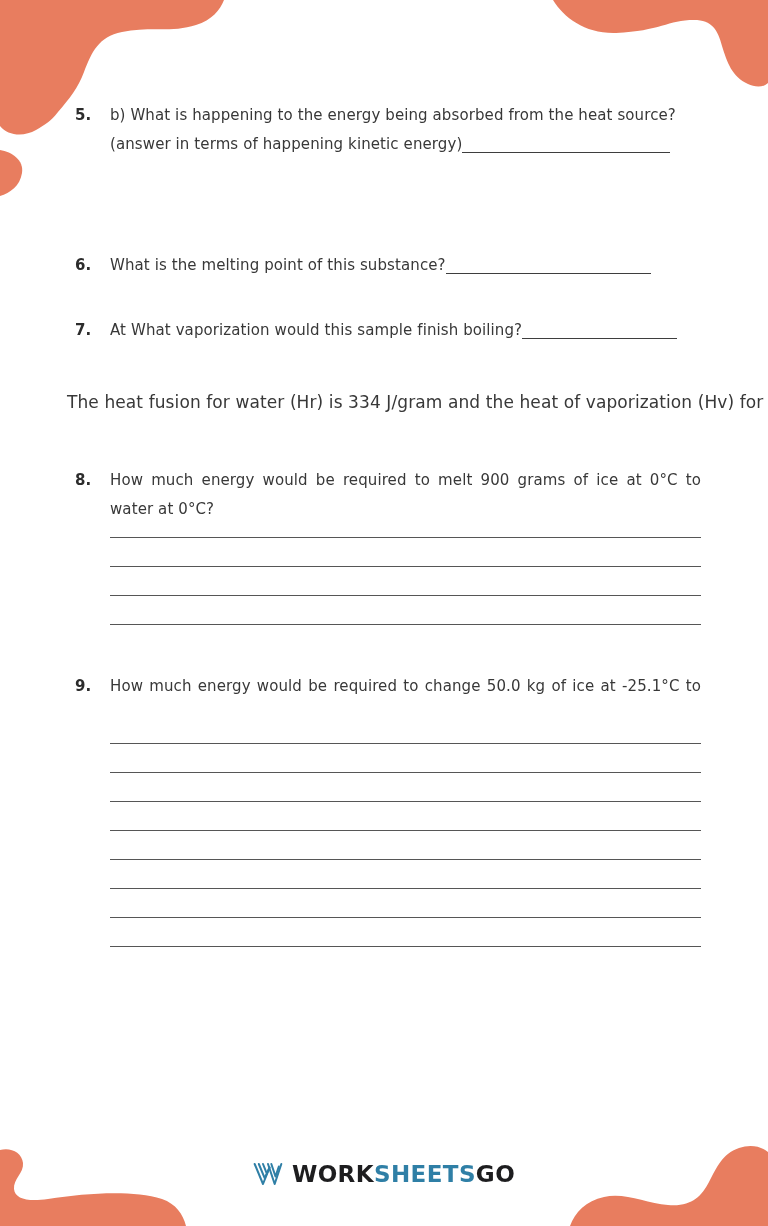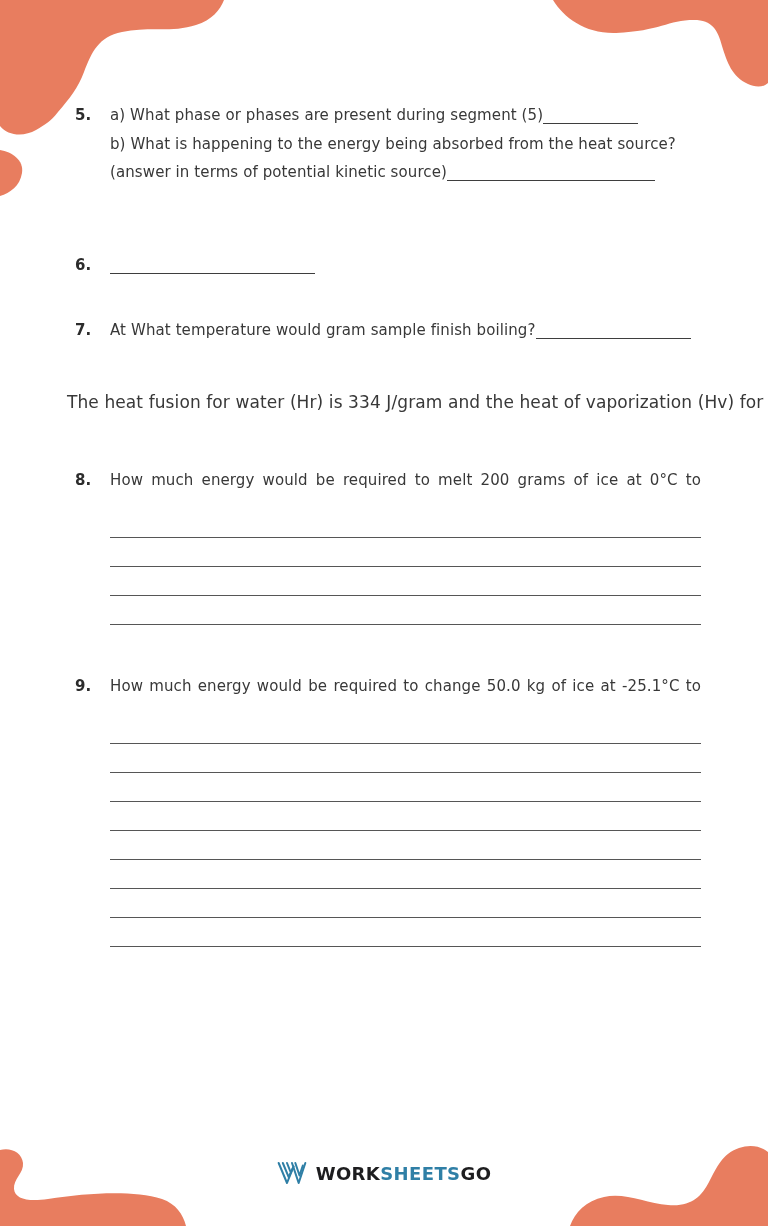--- a/index.html
+++ b/index.html
@@ -45,21 +45,21 @@
   .answer-lines{position:absolute;left:110px;width:591px;}
   .answer-lines.q8{top:509px;}
   .answer-lines.q9{top:715px;}
   .answer-line{height:28px;border-bottom:1.3px solid #565656;}
 
   .footer-logo{
     position:absolute;left:0;right:0;top:1161px;
     display:flex;justify-content:center;align-items:center;gap:9px;
   }
   .logo-text{
-    font-size:18px;font-weight:800;letter-spacing:.4px;
+    font-size:23px;font-weight:800;letter-spacing:.4px;
     color:#1d1d1f;white-space:nowrap;
   }
   .logo-text .teal{color:#2f7fa6;}
 </style>
 </head>
 <body>
 
 <div class="page">
 
   <svg class="blob-layer" width="768" height="1226" viewBox="0 0 768 1226" xmlns="http://www.w3.org/2000/svg">
@@ -70,48 +70,48 @@
       <path d="M0 1226 L0 1150 C10 1147 22 1152 23 1163 C24 1173 13 1179 14 1189 C15 1199 28 1202 48 1199 C88 1193 132 1190 162 1199 C176 1204 183 1214 186 1226 Z"></path>
       <path d="M768 1226 L768 1152 C761 1146 750 1144 739 1148 C722 1154 717 1167 709 1182 C701 1197 691 1207 668 1205 C646 1203 624 1192 604 1197 C586 1201 575 1212 570 1226 Z"></path>
     </g>
   </svg>
 
   <div class="content">
 
     <div class="q-row" style="top:101px">
       <div class="q-num">5.</div>
       <div class="q-body">
-        <div class="q-line"><span>a) What phase or phases are present during segment (5)</span><span class="blank blank-95"></span></div>
         <div class="q-line">b) What is happening to the energy being absorbed from the heat source?</div>
-        <div class="q-line"><span>(answer in terms of potential kinetic source)</span><span class="blank blank-208"></span></div>
+        <div class="q-line"><span>(answer in terms of happening kinetic energy)</span><span class="blank blank-208"></span></div>
       </div>
     </div>
 
     <div class="q-row" style="top:251px">
       <div class="q-num">6.</div>
       <div class="q-body">
-        <div class="q-line"><span class="blank blank-205"></span></div>
+        <div class="q-line"><span>What is the melting point of this substance?</span><span class="blank blank-205"></span></div>
       </div>
     </div>
 
     <div class="q-row" style="top:316px">
       <div class="q-num">7.</div>
       <div class="q-body">
-        <div class="q-line"><span>At What temperature would gram sample finish boiling?</span><span class="blank blank-155"></span></div>
+        <div class="q-line"><span>At What vaporization would this sample finish boiling?</span><span class="blank blank-155"></span></div>
       </div>
     </div>
 
     <div class="intro">
       <div>The heat fusion for water (Hr) is 334 J/gram and the heat of vaporization (Hv) for</div>
     </div>
 
     <div class="q-row" style="top:466px">
       <div class="q-num">8.</div>
       <div class="q-body">
-        <div class="q-line justify">How much energy would be required to melt 200 grams of ice at 0°C to</div>
+        <div class="q-line justify">How much energy would be required to melt 900 grams of ice at 0°C to</div>
+        <div class="q-line">water at 0°C?</div>
       </div>
     </div>
 
     <div class="answer-lines q8">
         <div class="answer-line"></div>
         <div class="answer-line"></div>
         <div class="answer-line"></div>
         <div class="answer-line"></div>
       </div>
 

